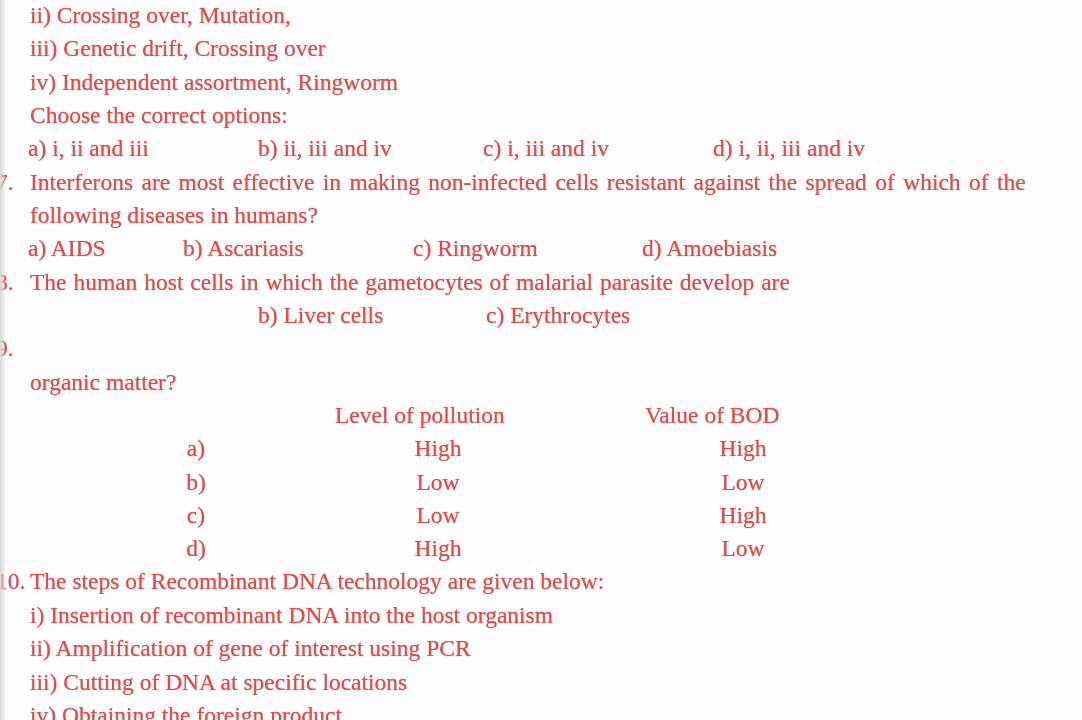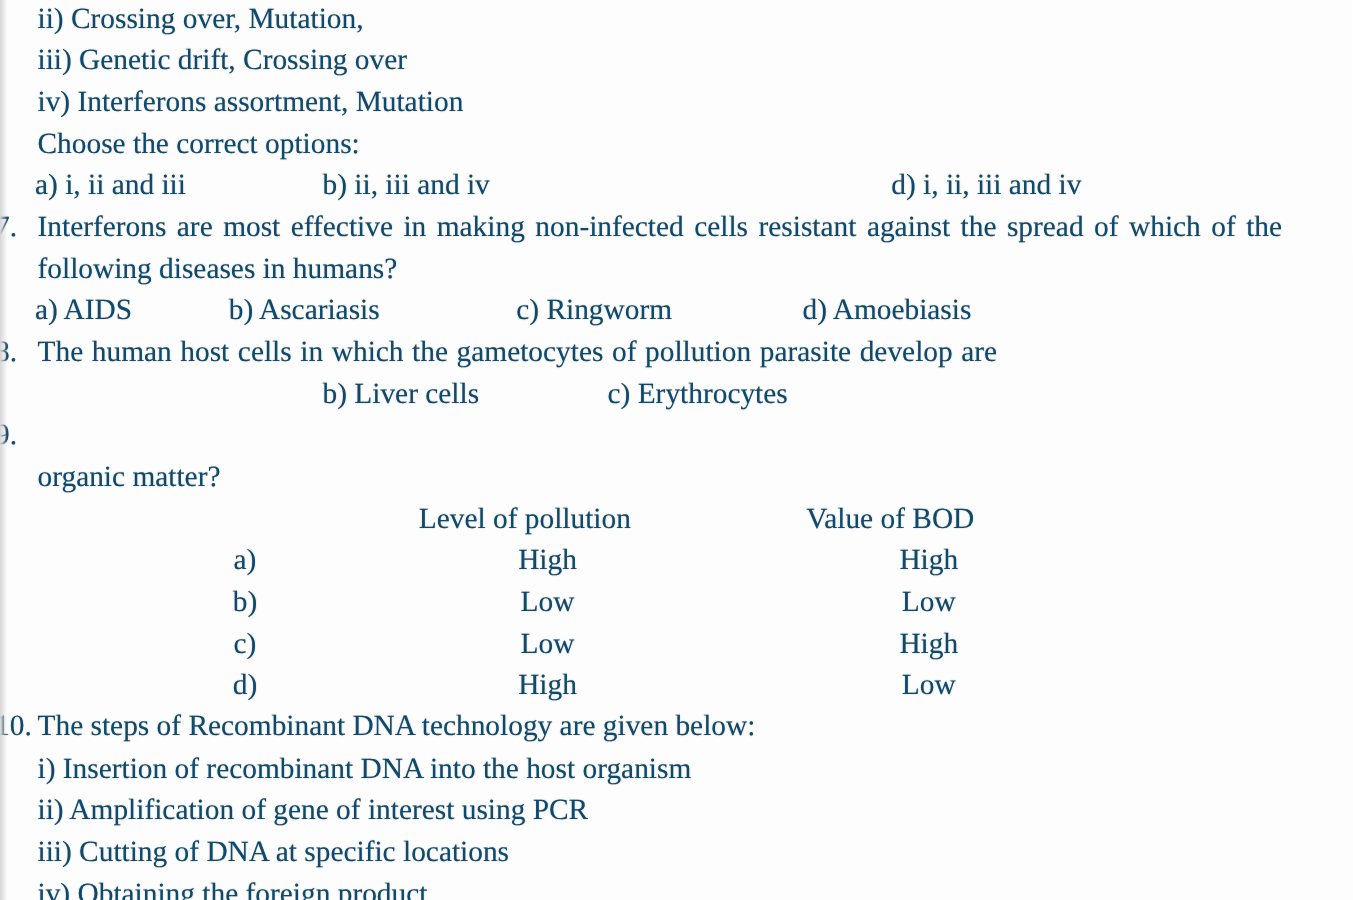--- a/index.html
+++ b/index.html
@@ -3,21 +3,21 @@
 <meta charset="utf-8">
 <style>
   html,body { margin:0; padding:0; background:#ffffff; }
   .page {
     position:relative;
     width:1082px; height:720px;
     background:#fdfdfd;
     overflow:hidden;
     font-family:"Liberation Serif", serif;
     font-size:23.5px;
-    color:#0c4a6e;
+    color:#ef4444;
     text-shadow:0 0 1px rgba(40,40,40,0.45);
   }
   .edge-strip {
     position:absolute; left:0; top:0; width:6px; height:720px;
     background:linear-gradient(to right, #d6d6d6, rgba(214,214,214,0));
     z-index:5;
   }
   .line {
     position:absolute; left:0; width:1400px; height:34px;
     line-height:34px; white-space:nowrap;
@@ -37,48 +37,49 @@
 <div class="page">
   <div class="edge-strip"></div>
 
   <div class="line" style="top:-2px">
       <span class="txt">ii) Crossing over, Mutation,</span>
     </div>
   <div class="line" style="top:31px">
       <span class="txt">iii) Genetic drift, Crossing over</span>
     </div>
   <div class="line" style="top:65px">
-      <span class="txt">iv) Interferons assortment, Mutation</span>
+      <span class="txt">iv) Independent assortment, Ringworm</span>
     </div>
   <div class="line" style="top:98px">
       <span class="txt">Choose the correct options:</span>
     </div>
   <div class="line" style="top:131px">
     <span class="opt" style="left:28px">a) i, ii and iii</span>
     <span class="opt" style="left:258px">b) ii, iii and iv</span>
+    <span class="opt" style="left:483px">c) i, iii and iv</span>
     <span class="opt" style="left:713px">d) i, ii, iii and iv</span>
   </div>
 
   <div class="line" style="top:165px">
     <span class="num">7.</span>
     <span class="txt j2">Interferons are most effective in making non-infected cells resistant against the spread of which of the</span>
   </div>
   <div class="line" style="top:198px">
       <span class="txt">following diseases in humans?</span>
     </div>
   <div class="line" style="top:231px">
     <span class="opt" style="left:28px">a) AIDS</span>
     <span class="opt" style="left:413px">c) Ringworm</span>
     <span class="opt" style="left:183px">b) Ascariasis</span>
     <span class="opt" style="left:642px">d) Amoebiasis</span>
   </div>
 
   <div class="line" style="top:265px">
     <span class="num">8.</span>
-    <span class="txt j1">The human host cells in which the gametocytes of pollution parasite develop are</span>
+    <span class="txt j1">The human host cells in which the gametocytes of malarial parasite develop are</span>
   </div>
   <div class="line" style="top:298px">
     <span class="opt" style="left:258px">b) Liver cells</span>
     <span class="opt" style="left:486px">c) Erythrocytes</span>
   </div>
 
   <div class="line" style="top:331px">
     <span class="num">9.</span>
   </div>
   <div class="line" style="top:365px">

